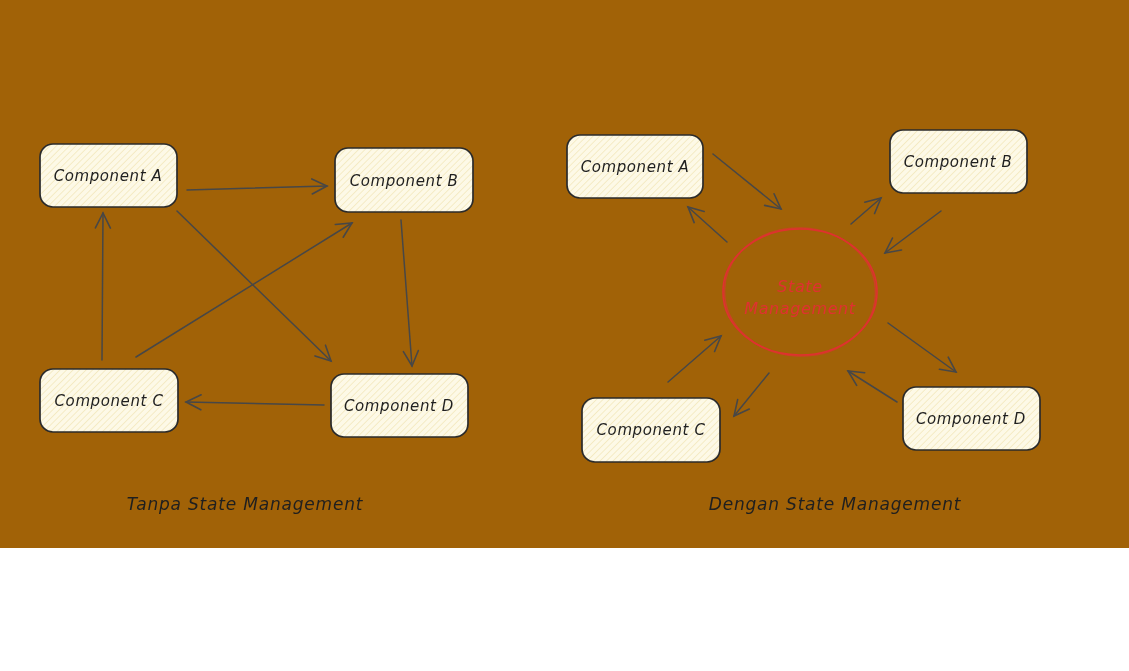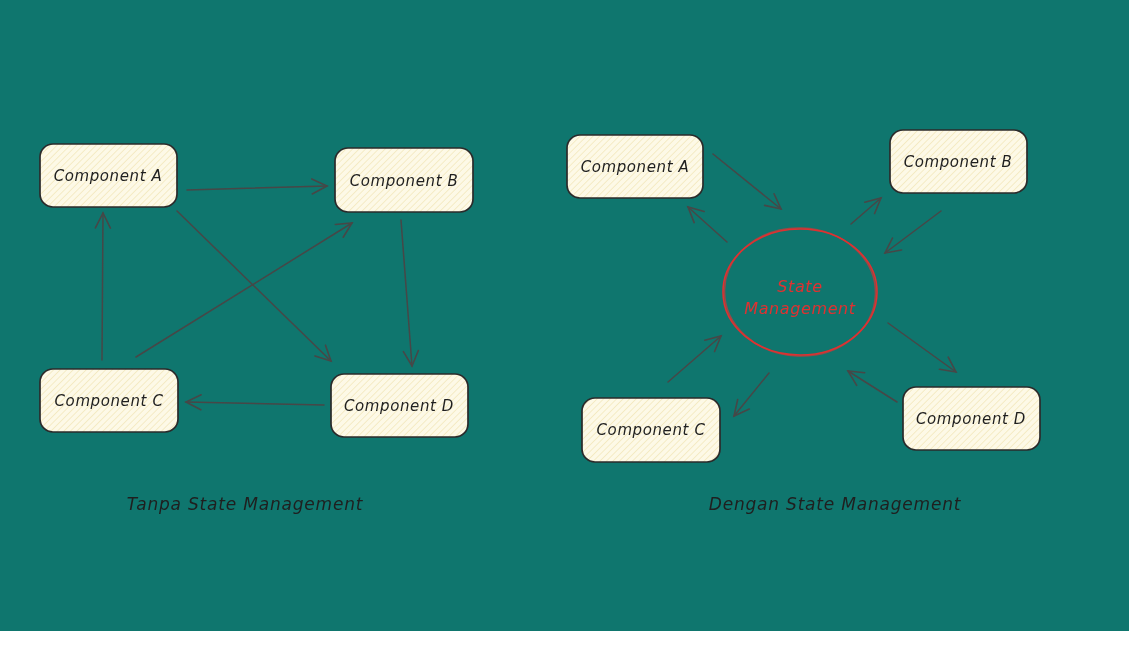--- a/index.html
+++ b/index.html
@@ -7,22 +7,22 @@
     padding: 0;
     background: #ffffff;
     width: 1129px;
     height: 671px;
     overflow: hidden;
     font-family: "DejaVu Sans", sans-serif;
   }
   .canvas {
     position: relative;
     width: 1129px;
-    height: 631px;
-    background: #0f766e;
+    height: 548px;
+    background: #a16207;
   }
   svg { display: block; }
   .node-label {
     font-family: "DejaVu Sans", sans-serif;
     font-style: italic;
     font-size: 15px;
     letter-spacing: 0.6px;
     fill: #1f1f1f;
   }
   .caption-label {

